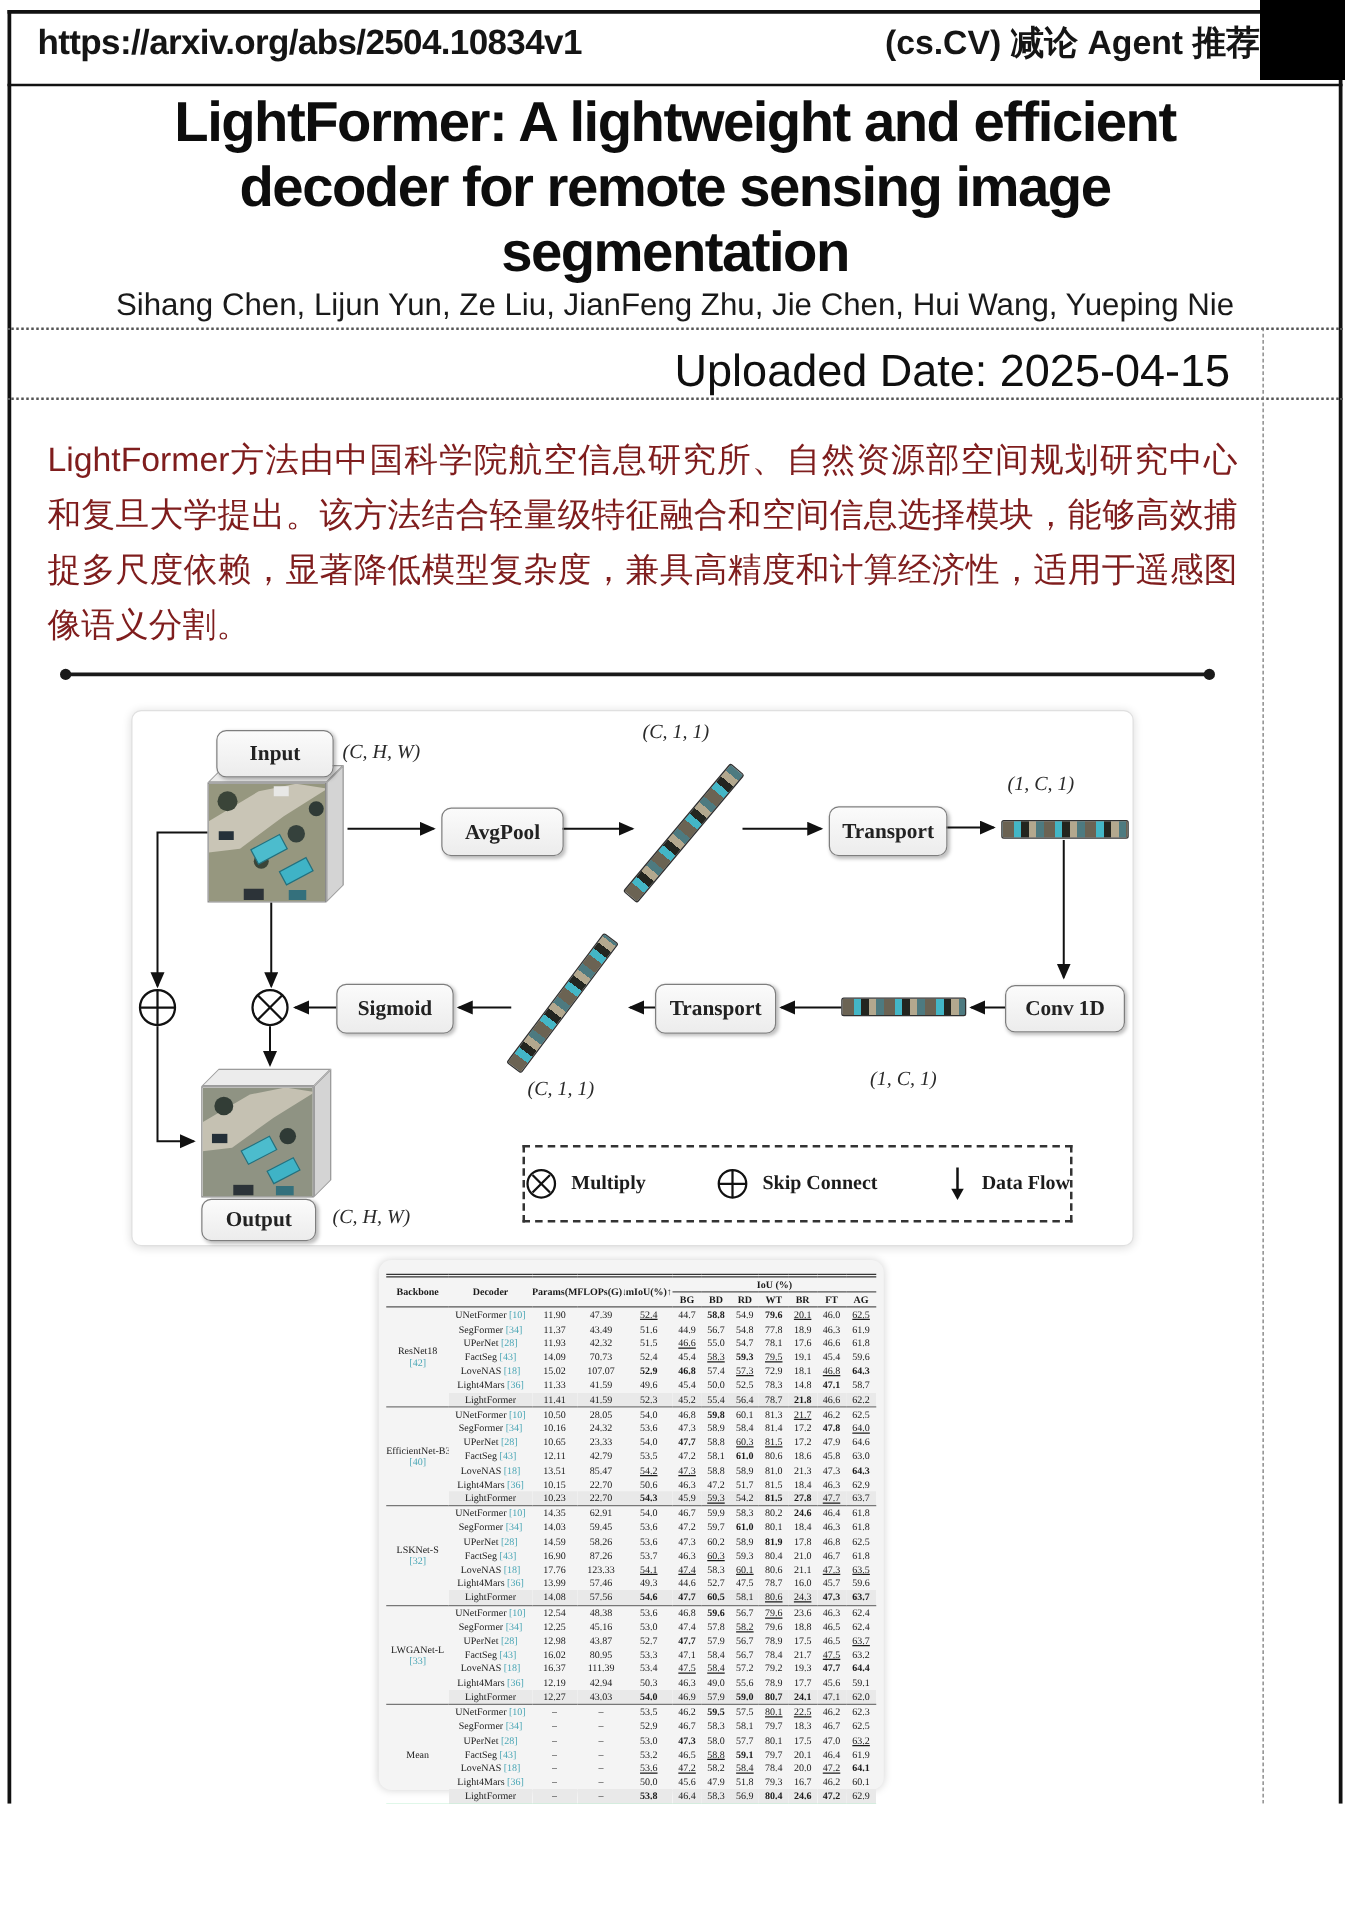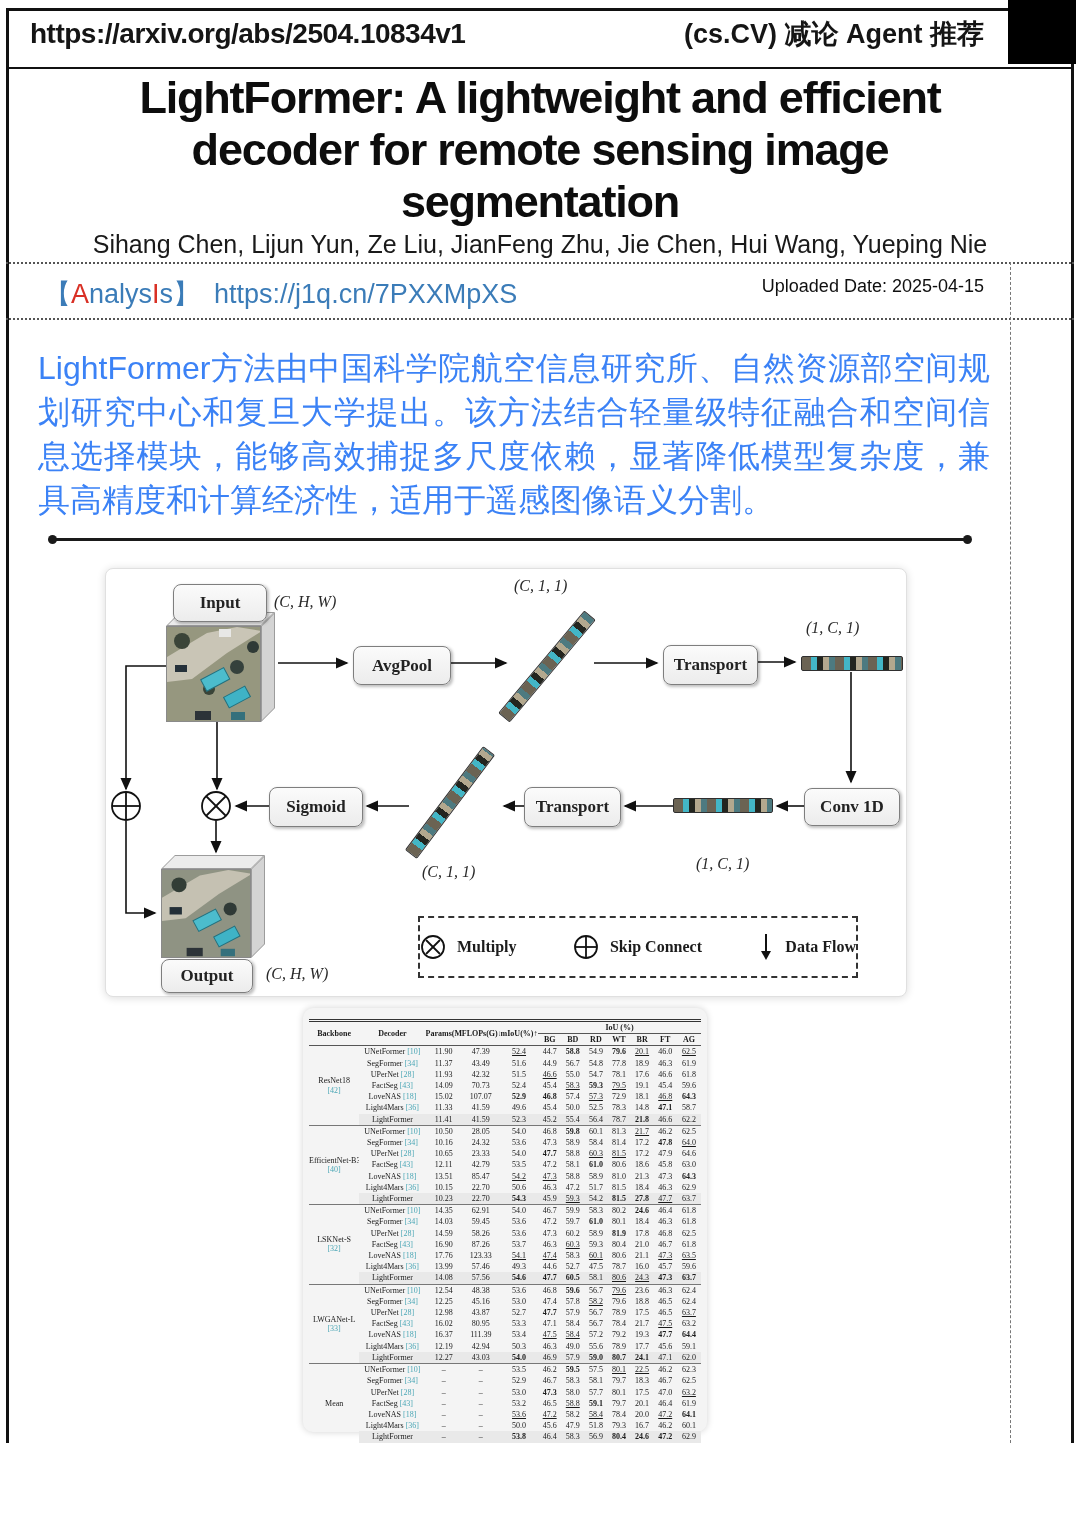--- a/index.html
+++ b/index.html
@@ -9,33 +9,33 @@
   .frame-top{position:absolute;left:6px;top:8px;width:1068px;height:0;border-top:3px solid #111;}
   .frame-left{position:absolute;left:6px;top:8px;width:0;height:1516px;border-left:3px solid #111;}
   .frame-right{position:absolute;left:1071px;top:8px;width:0;height:1516px;border-left:3px solid #111;}
   .bottom-bar{position:absolute;left:0;top:1524px;width:1080px;height:9px;background:#000;}
   .corner-square{position:absolute;left:1008px;top:0;width:68px;height:64px;background:#000;}
   .rule-solid{position:absolute;left:6px;width:1068px;height:0;border-top:2px solid #111;}
   .rule-dotted{position:absolute;left:6px;width:1068px;height:0;border-top:2px dotted #555;}
   .dash-vert{position:absolute;left:1010px;top:262px;height:1206px;width:0;border-left:1px dashed #777;}
   
   .hdr-url{position:absolute;left:30px;top:18px;font-size:28px;letter-spacing:-0.5px;font-weight:600;color:#151515;}
-  .hdr-tag{position:absolute;right:96px;top:16px;font-size:27px;font-weight:600;color:#151515;}
+  .hdr-tag{position:absolute;right:72px;top:16px;font-size:27px;font-weight:600;color:#151515;}
   
   .title{position:absolute;left:85px;top:72px;width:910px;text-align:center;
          font-size:45px;line-height:52px;font-weight:700;letter-spacing:-1.2px;color:#0d0d0d;}
   .authors{position:absolute;left:40px;top:230px;width:1000px;text-align:center;font-size:25px;color:#1a1a1a;}
   
   .an-row{position:absolute;left:44px;top:276px;font-size:27px;}
   .an-blue{color:#3b7cb8;} .an-red{color:#d93025;}
   .an-link{color:#3b7cb8;text-decoration:none;margin-left:14px;}
-  .uploaded{position:absolute;right:96px;top:276px;font-size:18px;color:#0f0f0f;}
-  
-  .summary{position:absolute;left:38px;top:346px;width:952px;font-size:32px;line-height:44px;
-           color:#3b82f6;text-align:justify;}
+  .uploaded{position:absolute;right:96px;top:276px;font-size:36px;color:#0f0f0f;}
+  
+  .summary{position:absolute;left:38px;top:346px;width:952px;font-size:27px;line-height:44px;
+           color:#7f1d1d;text-align:justify;}
   
   .divider{position:absolute;left:52px;top:538px;width:916px;height:0;border-top:3px solid #1a1a1a;}
   .divider::before,.divider::after{content:"";position:absolute;top:-6px;width:9px;height:9px;border-radius:50%;background:#1a1a1a;}
   .divider::before{left:-4px;} .divider::after{right:-4px;}
   
   .figure{position:absolute;left:105px;top:568px;width:800px;height:427px;background:#fff;
           border:1px solid #e0e0e0;border-radius:8px;box-shadow:0 1px 8px rgba(0,0,0,.14);}
   .figure svg.wires{position:absolute;left:0;top:0;}
   .fbox{position:absolute;display:flex;align-items:center;justify-content:center;
         background:linear-gradient(#fbfbfb,#ececec);border:1.5px solid #7e7e7e;border-radius:8px;
@@ -89,23 +89,20 @@
 
   <div class="hdr-url">https://arxiv.org/abs/2504.10834v1</div>
   <div class="hdr-tag">(cs.CV) 减论 Agent 推荐</div>
   <div class="rule-solid" style="top:67px"></div>
 
   <div class="title">LightFormer: A lightweight and efficient decoder for remote sensing image segmentation</div>
   <div class="authors">Sihang Chen, Lijun Yun, Ze Liu, JianFeng Zhu, Jie Chen, Hui Wang, Yueping Nie</div>
 
   <div class="rule-dotted" style="top:262px"></div>
 
-  <div class="an-row">
-    <span class="an-blue">【</span><span class="an-red">A</span><span class="an-blue">nalys</span><span class="an-red">I</span><span class="an-blue">s</span><span class="an-blue">】</span><a class="an-link" href="#">https://j1q.cn/7PXXMpXS</a>
-  </div>
   <div class="uploaded">Uploaded Date: 2025-04-15</div>
 
   <div class="rule-dotted" style="top:318px"></div>
   <div class="dash-vert"></div>
 
   <div class="summary">LightFormer方法由中国科学院航空信息研究所、自然资源部空间规划研究中心和复旦大学提出。该方法结合轻量级特征融合和空间信息选择模块，能够高效捕捉多尺度依赖，显著降低模型复杂度，兼具高精度和计算经济性，适用于遥感图像语义分割。</div>
 
   <div class="divider"></div>
 
   <div class="figure">

